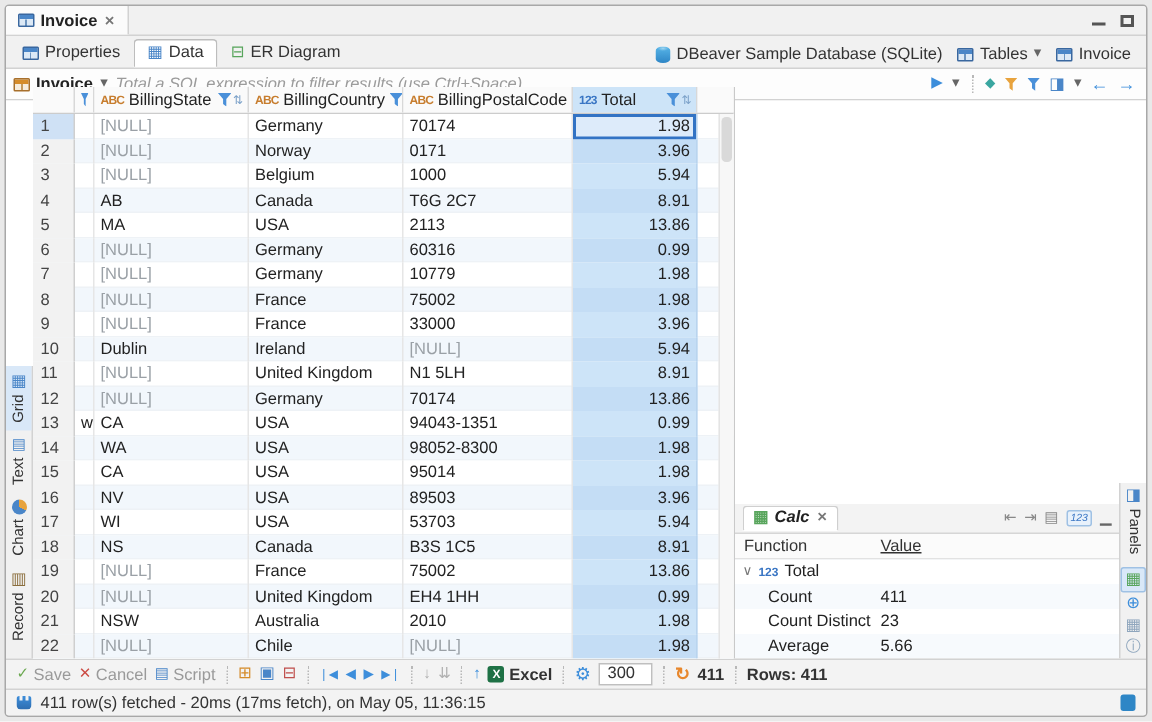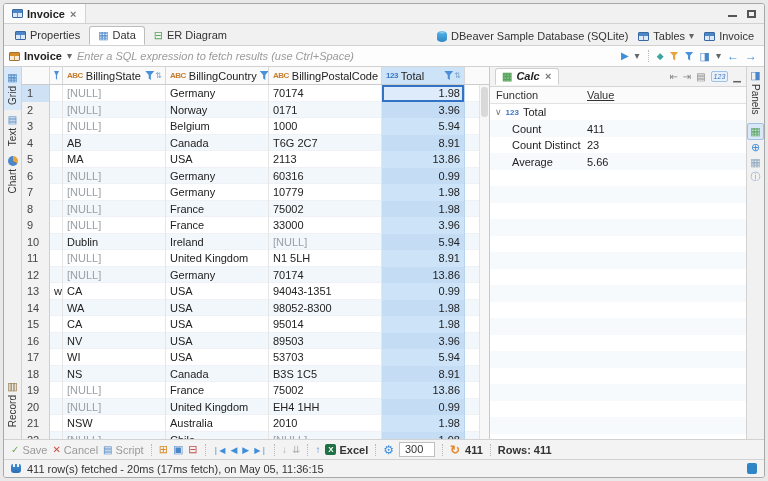--- a/index.html
+++ b/index.html
@@ -24,21 +24,21 @@
   .connection-info { margin-left:auto; display:flex; align-items:center; gap:10px; padding:0 8px 3px 0; color:#333; }
   .conn-item { display:flex; align-items:center; gap:4px; }
 
   
   .filterbar { height:21px; display:flex; align-items:center; background:#fdfdfd; border-bottom:1px solid #d2d2d2; padding:0 5px; gap:5px; }
   .filter-entity { display:flex; align-items:center; gap:4px; font-weight:bold; color:#222; }
   .filter-input { flex:1; display:flex; align-items:center; gap:5px; color:#9b9b9b; font-style:italic; overflow:hidden; white-space:nowrap; }
   .filter-actions { display:flex; align-items:center; gap:6px; padding-right:2px; }
 
   
-  .main { flex:1; display:flex; min-height:0; background:#fff; }
+  .main { flex:1; display:flex; min-height:0; background:#fff;align-items:flex-end; }
   .side-strip { width:18px; background:#f1f1f1; display:flex; flex-direction:column; align-items:center; }
   .side-strip.left { border-right:1px solid #d2d2d2; }
   .side-strip.right { border-left:1px solid #d2d2d2; }
   .side-tab { width:100%; display:flex; flex-direction:column; align-items:center; gap:3px; padding:5px 0; }
   .side-tab.active { background:#d9e8f8; }
   .vtext-up { writing-mode:vertical-rl; transform:rotate(180deg); font-size:10px; color:#333; }
   .vtext-down { writing-mode:vertical-rl; font-size:10px; color:#333; }
   .strip-spacer { flex:1; }
 
   
@@ -189,21 +189,21 @@
     </div>
   </div>
 
   <div class="filterbar">
     <span class="filter-entity">
       <span class="ic-table orange"></span>
       <span>Invoice</span>
     </span>
     <span class="gi gi-caret"></span>
     <span class="filter-input">
-      <span>Enter a SQL expression to fetch results (use Ctrl+Space)</span>
+      <span>Total a SQL expression to filter results (use Ctrl+Space)</span>
     </span>
     <span class="filter-actions">
       <span class="gi gi-play"></span>
       <span class="gi gi-caret"></span>
       <span class="tb-sep"></span>
       <span class="gi gi-diamond"></span>
       <span class="funnel orange"></span>
       <span class="funnel"></span>
       <span class="gi gi-panel"></span>
       <span class="gi gi-caret"></span>

